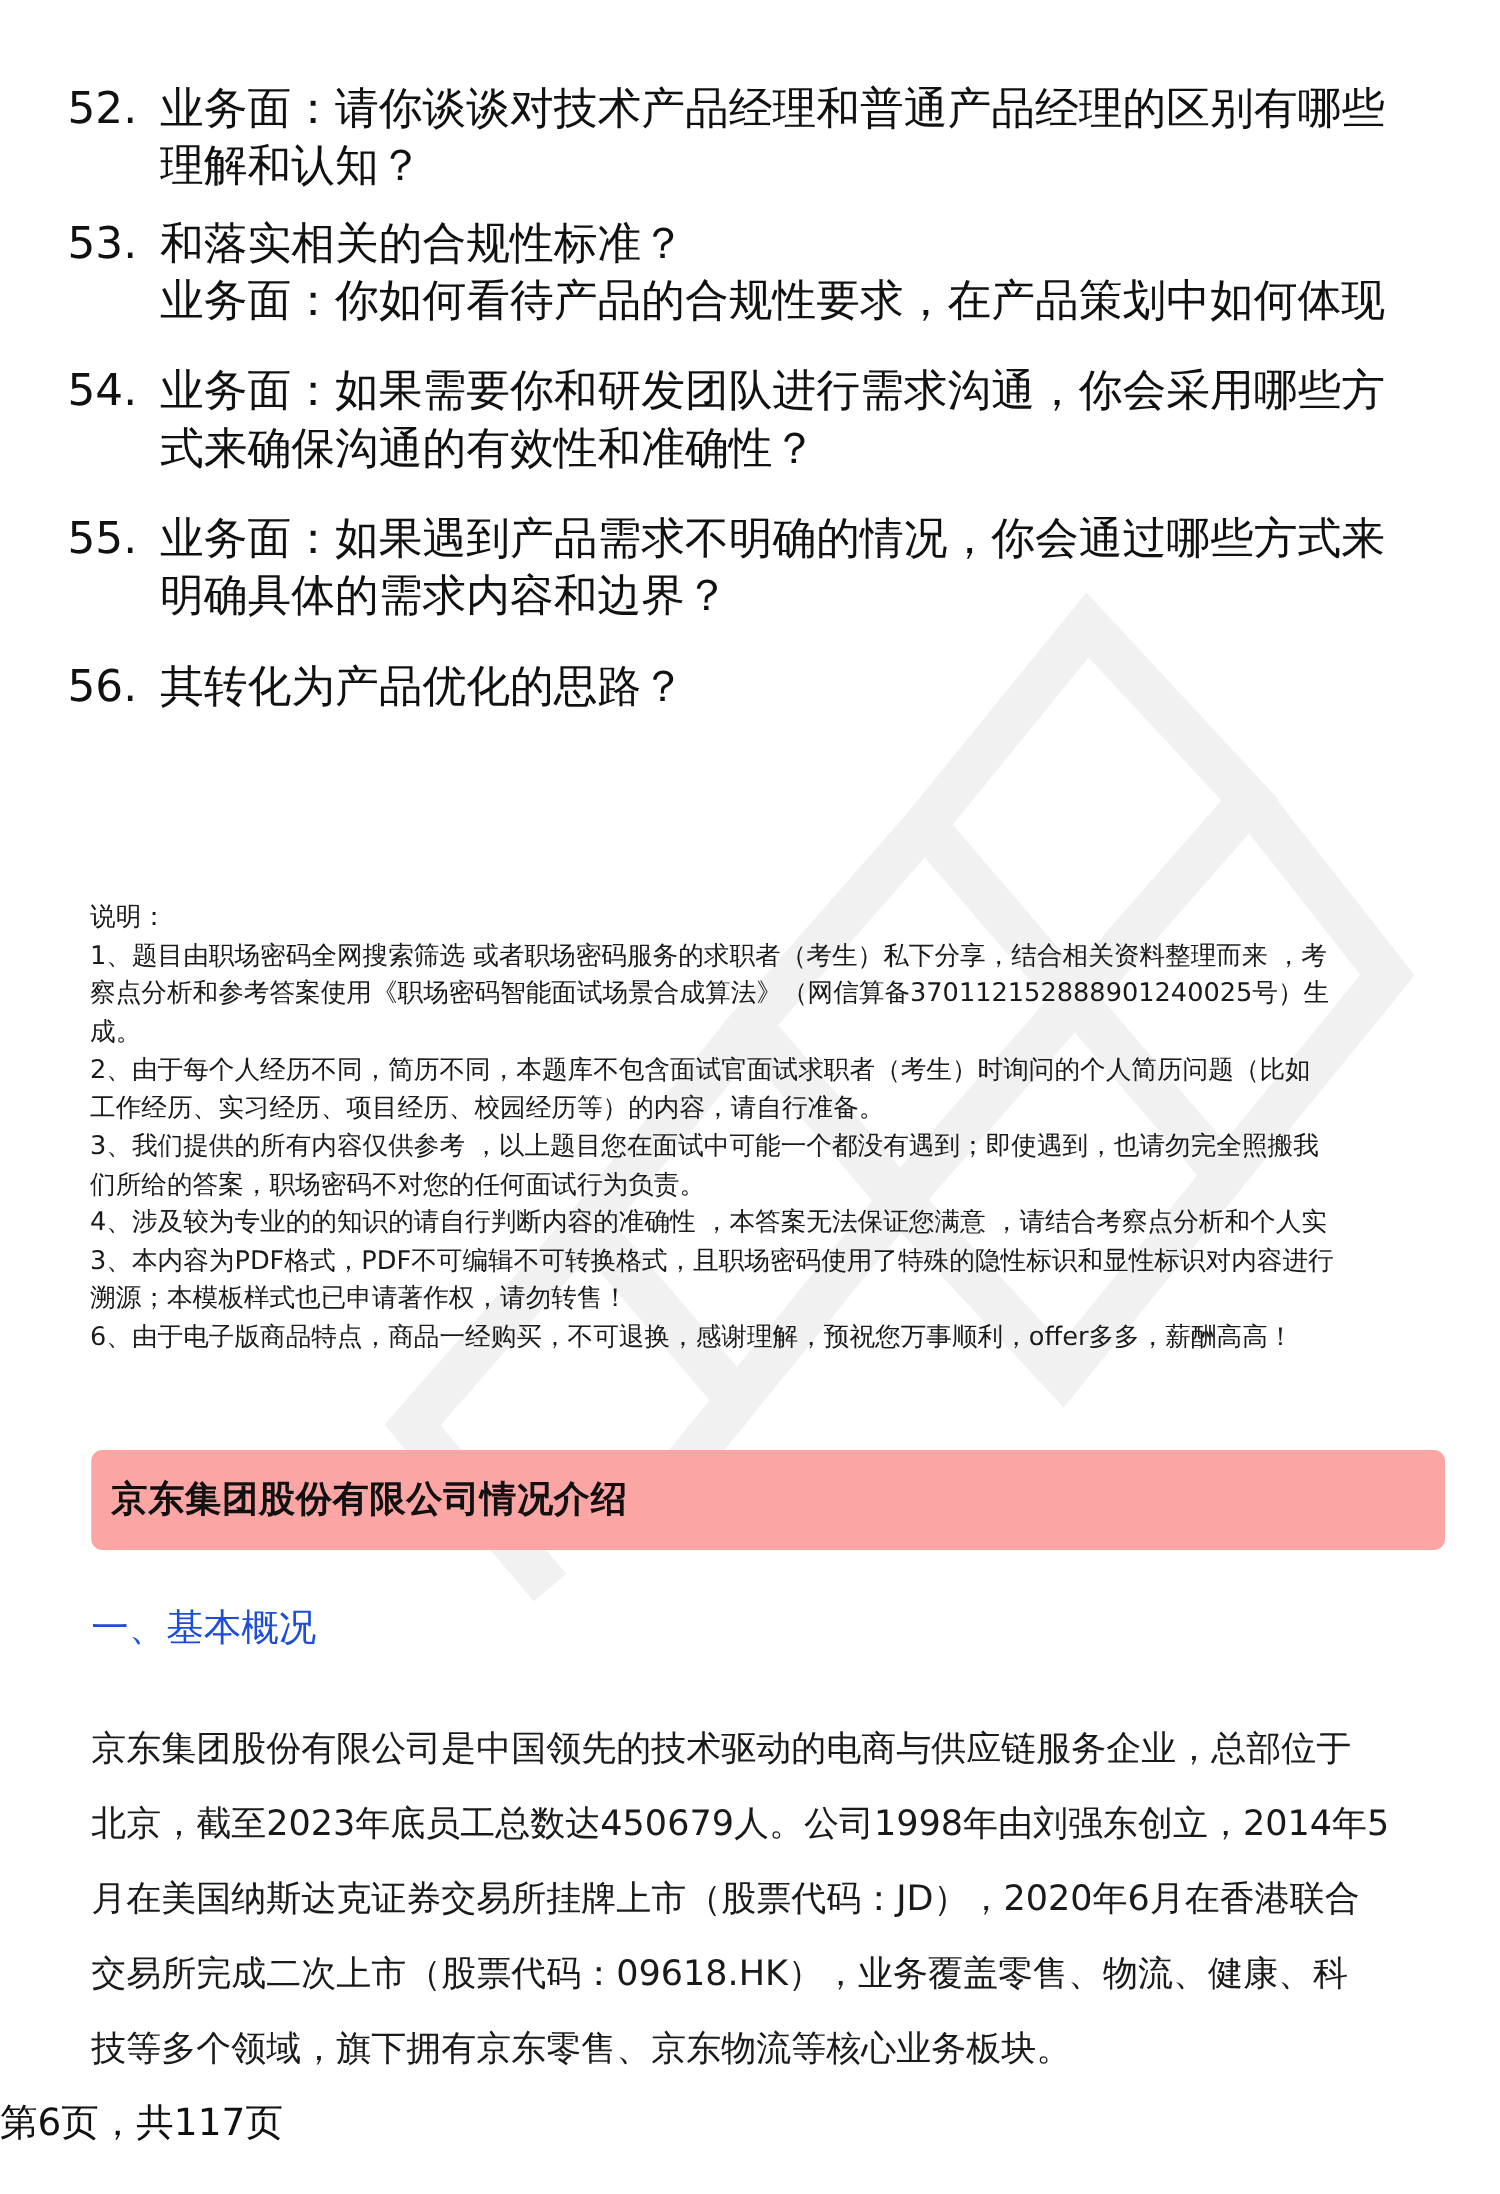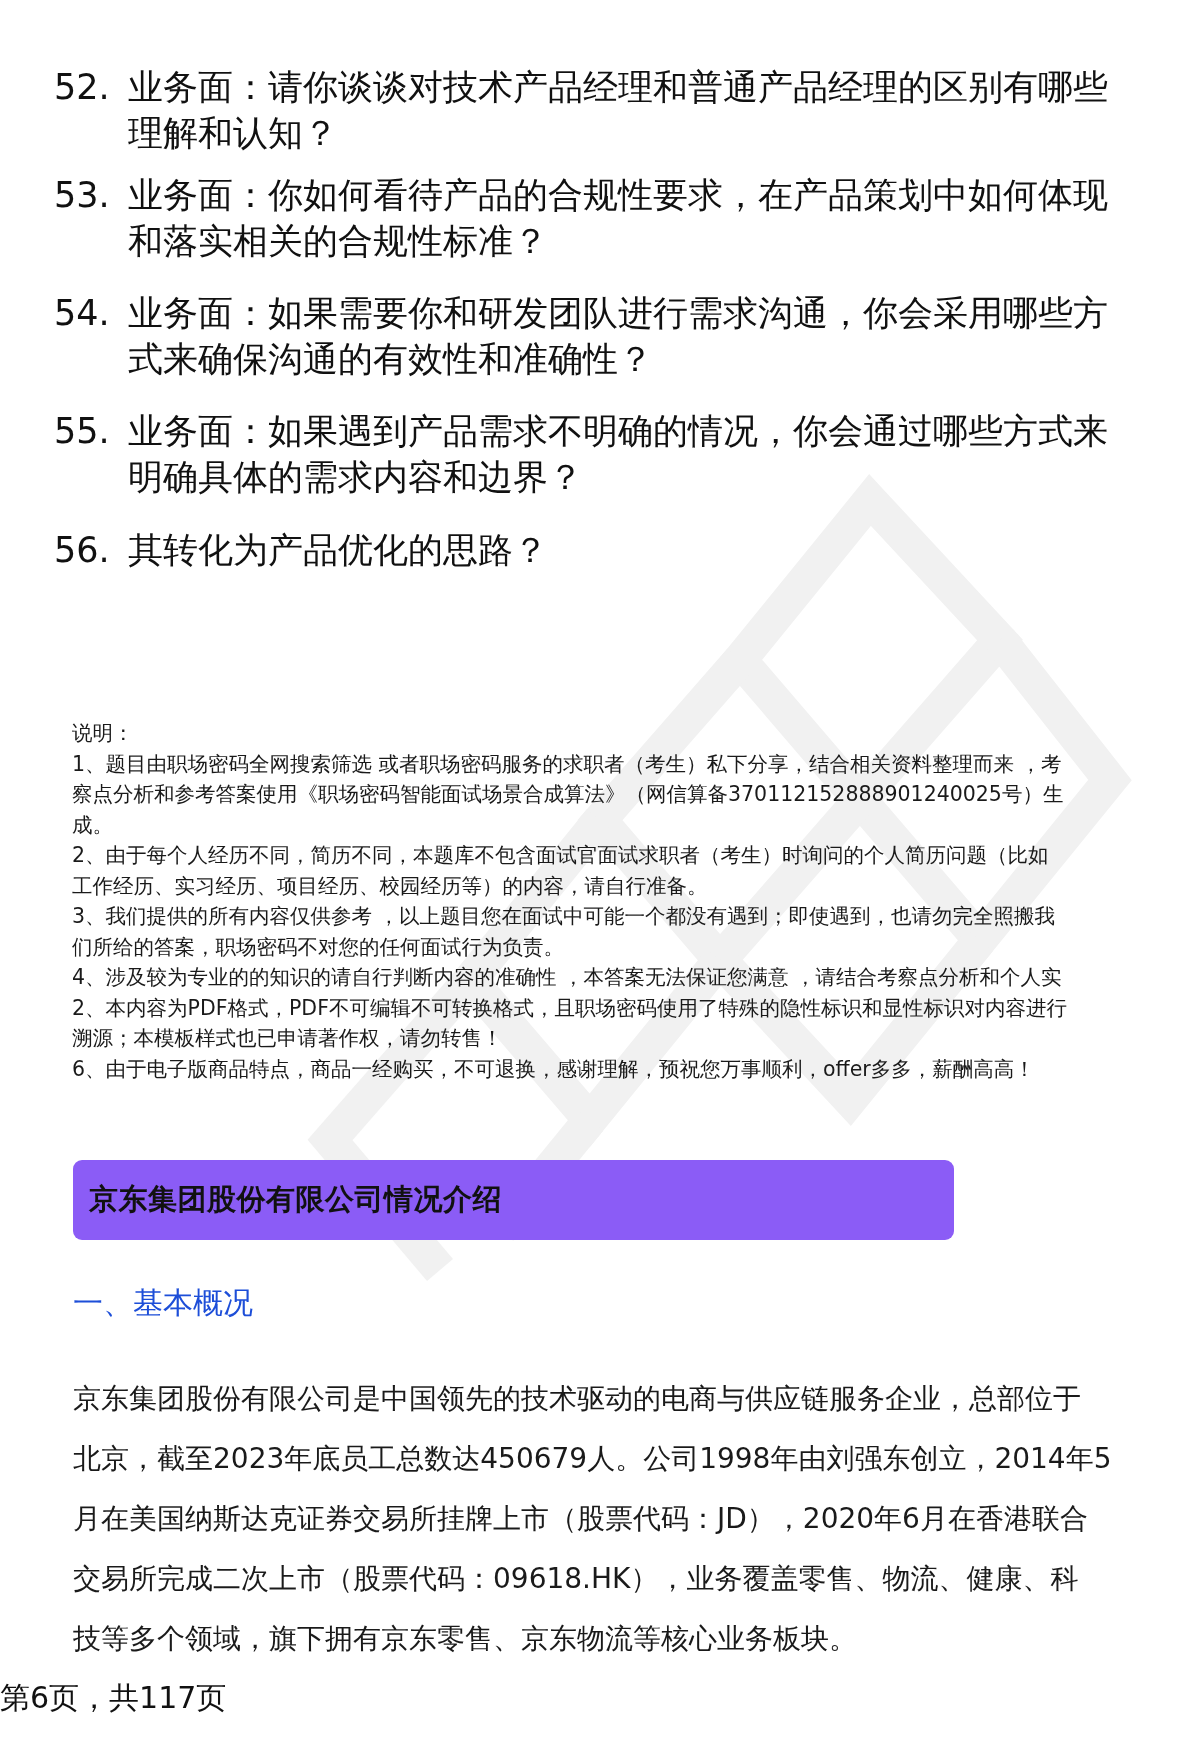--- a/index.html
+++ b/index.html
@@ -61,23 +61,23 @@
       line-height: 30.5px;
       color: #1a1a1a;
     }
     .notes .note-line { display: block; }
 
     
     .section-banner {
       position: absolute;
       left: 73px;
       top: 1160px;
-      width: 881px;
+      width: 1083px;
       height: 80px;
-      background: #8b5cf6;
+      background: #fca5a5;
       border-radius: 9px;
     }
     .section-banner .banner-title {
       position: absolute;
       left: 16px;
       top: 20px;
       font-size: 29px;
       font-weight: bold;
       color: #111111;
       letter-spacing: 0.5px;
@@ -136,22 +136,22 @@
       <span class="qnum">52.</span>
       <span class="qtext">
         <span style="display:block">业务面：请你谈谈对技术产品经理和普通产品经理的区别有哪些</span>
         <span style="display:block">理解和认知？</span>
       </span>
     </div>
 
     <div class="question" style="top:172px;">
       <span class="qnum">53.</span>
       <span class="qtext">
+        <span style="display:block">和落实相关的合规性标准？</span>
         <span style="display:block">业务面：你如何看待产品的合规性要求，在产品策划中如何体现</span>
-        <span style="display:block">和落实相关的合规性标准？</span>
       </span>
     </div>
 
     <div class="question" style="top:290px;">
       <span class="qnum">54.</span>
       <span class="qtext">
         <span style="display:block">业务面：如果需要你和研发团队进行需求沟通，你会采用哪些方</span>
         <span style="display:block">式来确保沟通的有效性和准确性？</span>
       </span>
     </div>
@@ -174,21 +174,21 @@
     <div class="notes">
       <span class="note-line">说明：</span>
       <span class="note-line">1、题目由职场密码全网搜索筛选 或者职场密码服务的求职者（考生）私下分享，结合相关资料整理而来 ，考</span>
       <span class="note-line">察点分析和参考答案使用《职场密码智能面试场景合成算法》（网信算备370112152888901240025号）生</span>
       <span class="note-line">成。</span>
       <span class="note-line">2、由于每个人经历不同，简历不同，本题库不包含面试官面试求职者（考生）时询问的个人简历问题（比如</span>
       <span class="note-line">工作经历、实习经历、项目经历、校园经历等）的内容，请自行准备。</span>
       <span class="note-line">3、我们提供的所有内容仅供参考 ，以上题目您在面试中可能一个都没有遇到；即使遇到，也请勿完全照搬我</span>
       <span class="note-line">们所给的答案，职场密码不对您的任何面试行为负责。</span>
       <span class="note-line">4、涉及较为专业的的知识的请自行判断内容的准确性 ，本答案无法保证您满意 ，请结合考察点分析和个人实</span>
-      <span class="note-line">2、本内容为PDF格式，PDF不可编辑不可转换格式，且职场密码使用了特殊的隐性标识和显性标识对内容进行</span>
+      <span class="note-line">3、本内容为PDF格式，PDF不可编辑不可转换格式，且职场密码使用了特殊的隐性标识和显性标识对内容进行</span>
       <span class="note-line">溯源；本模板样式也已申请著作权，请勿转售！</span>
       <span class="note-line">6、由于电子版商品特点，商品一经购买，不可退换，感谢理解，预祝您万事顺利，offer多多，薪酬高高！</span>
     </div>
 
     <div class="section-banner">
       <span class="banner-title">京东集团股份有限公司情况介绍</span>
     </div>
 
     <div class="subheading">一、基本概况</div>
 

